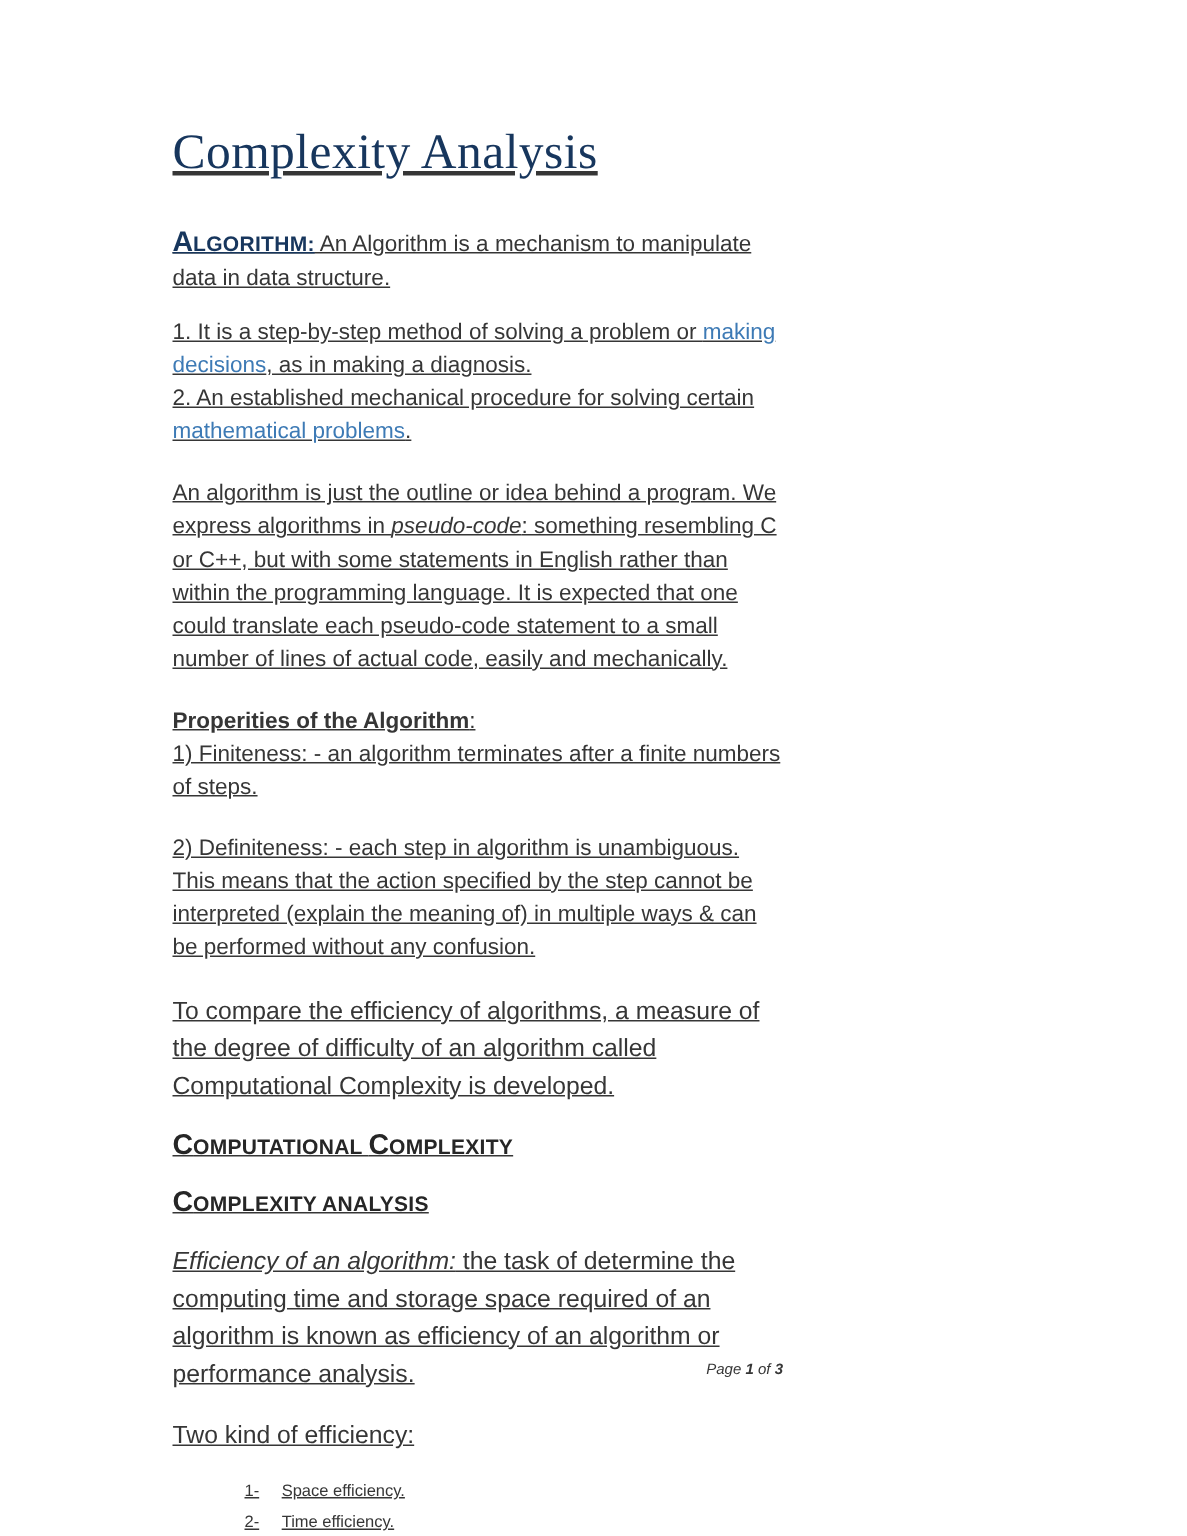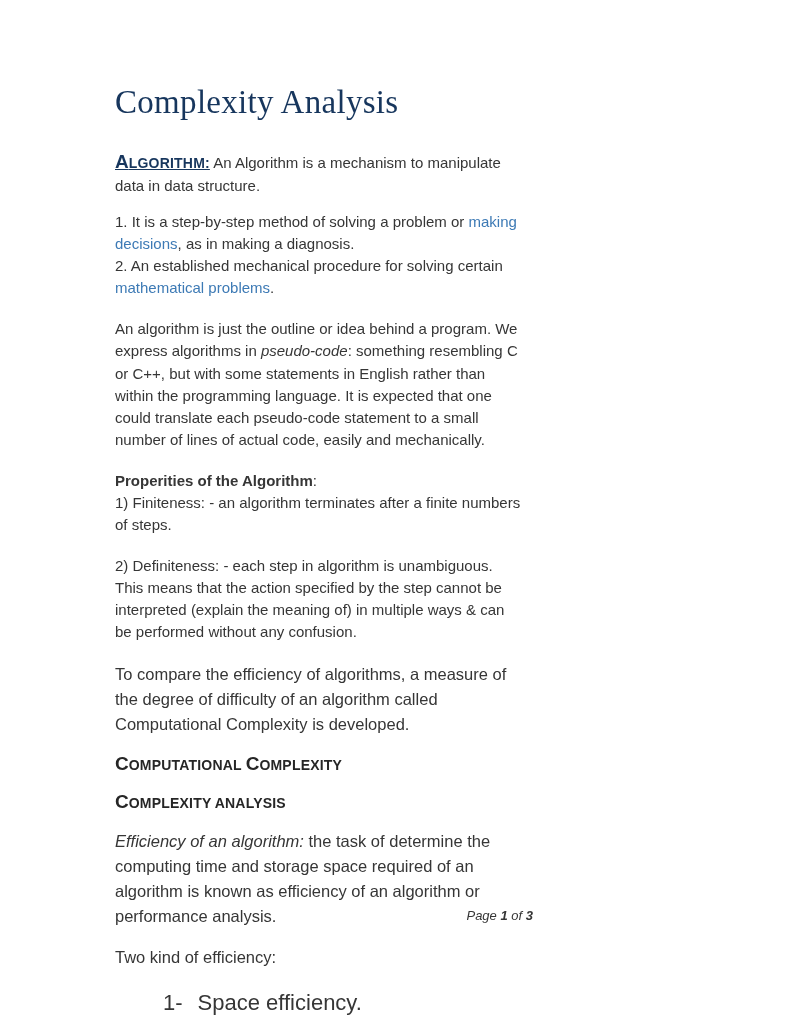--- a/index.html
+++ b/index.html
@@ -11,46 +11,47 @@
     --page-bg:#ffffff;
   }
   html,body{margin:0;padding:0;background:#fff;}
   .page{
     width:637px;height:1024px;box-sizing:border-box;
     background:var(--page-bg);
     padding:84px 115px 16px 115px;
     position:relative;overflow:hidden;
     font-family:"Liberation Sans",sans-serif;
     color:var(--text);
+    text-decoration:underline;
   }
   .blk{margin:0 0 15px 0;}
   .title{
     font-family:"Liberation Serif",serif;
     font-size:33px;line-height:1.15;font-weight:400;
     color:var(--title);
     margin:0 0 26px 0;letter-spacing:.3px;
   }
   .h1{margin:0 0 14px 0;font-size:15px;line-height:1.45;}
   .h2{margin:6px 0 16px 0;}
   .body{font-size:15px;line-height:1.47;}
   .body.sp{margin-bottom:19px;}
   .body-lg{font-size:16.5px;line-height:1.5;margin-bottom:17px;}
-  .list{font-size:22px;line-height:1.45;padding-left:48px;margin:0 0 5px 0;}
+  .list{font-size:11px;line-height:1.45;padding-left:48px;margin:0 0 5px 0;}
   .list .marker{margin-right:15px;}
   .hcap{font-size:19px;font-weight:700;}
   .hsc{font-size:14px;font-weight:700;letter-spacing:.2px;}
   .navy{color:var(--heading);}
   .dark{color:var(--heading-dark);}
   .u{text-decoration:underline;}
   .b{font-weight:700;text-align:right;}
   .i{font-style:italic;}
   .link{color:var(--link);}
   .footer{
-    position:absolute;right:104px;top:908px;
-    font-size:13px;color:var(--text);
+    position:absolute;right:115px;top:908px;
+    font-size:10px;color:var(--text);
   }
 </style>
 </head>
 <body>
 
 <div class="page">
   <div id="doc-body">
       <p class="blk title"><span>Complexity Analysis</span></p>
       <p class="blk h1"><span class="hcap navy u">A</span><span class="hsc navy u">LGORITHM:</span><span> An Algorithm is a mechanism to manipulate data in data structure.</span></p>
       <p class="blk body sp"><span>1. It is a step-by-step method of solving a problem or </span><span class="link">making decisions</span><span>, as in making a diagnosis.</span><br><span>2. An established mechanical procedure for solving certain </span><span class="link">mathematical problems</span><span>.</span></p>

